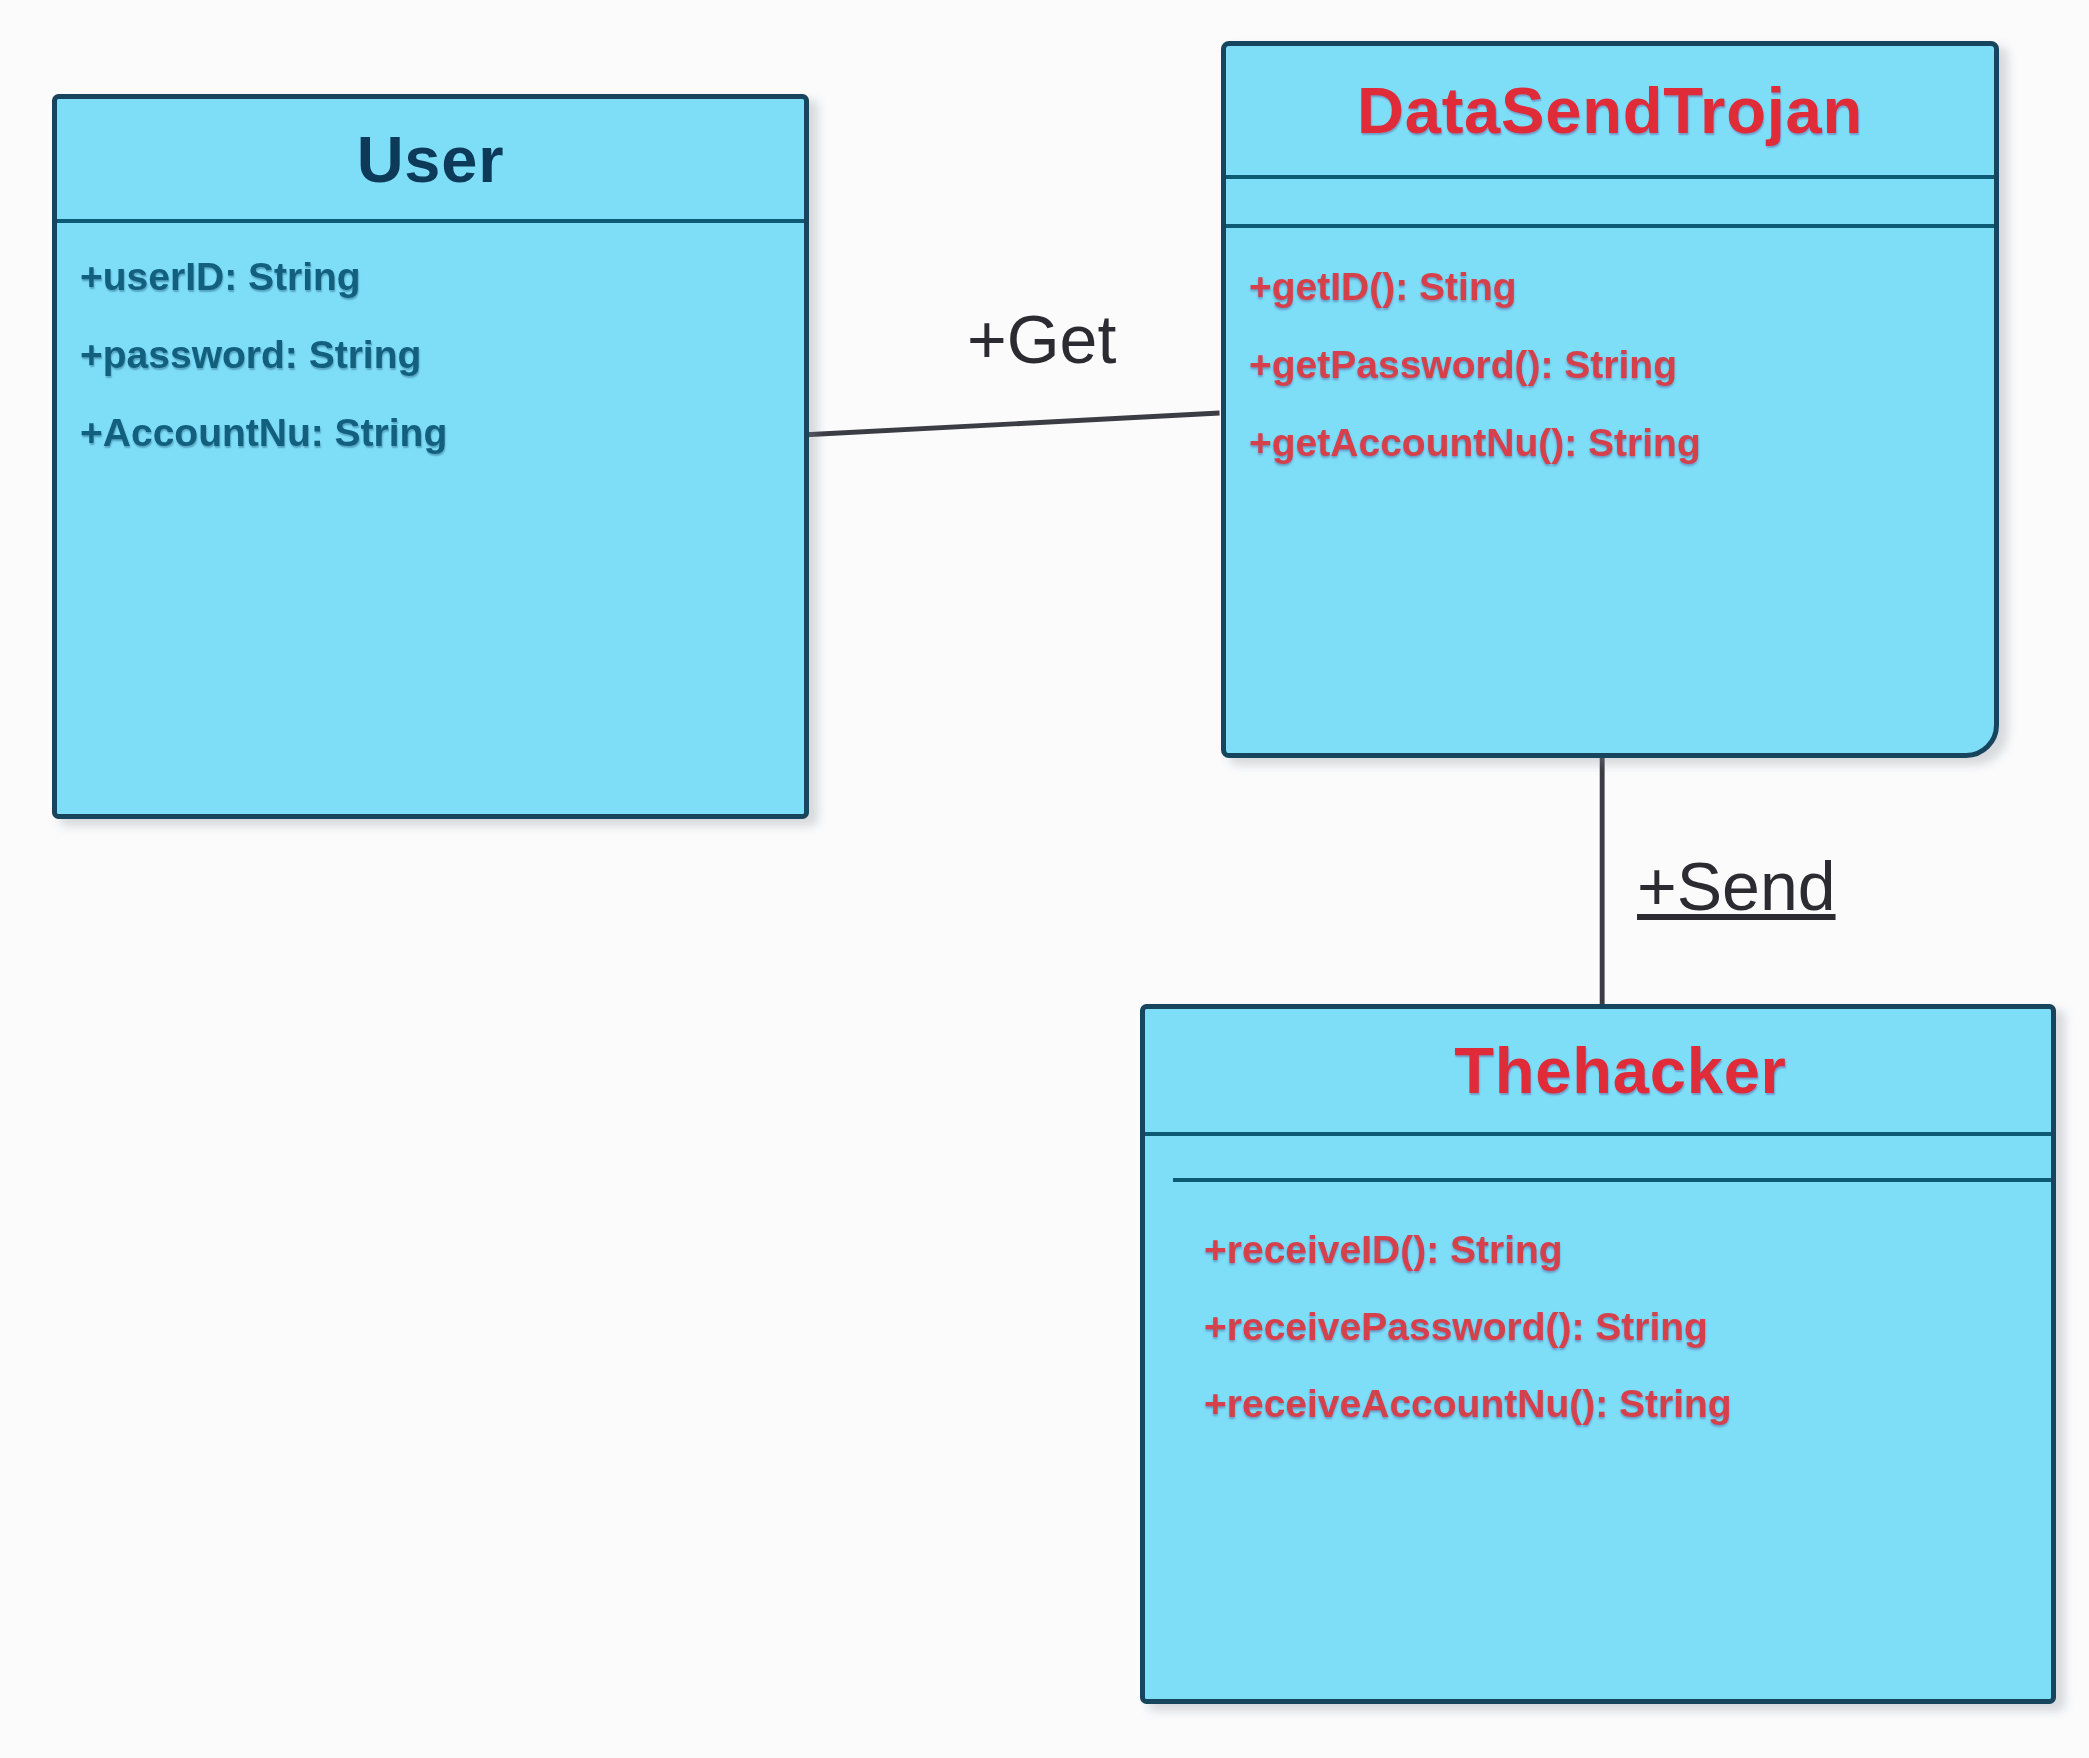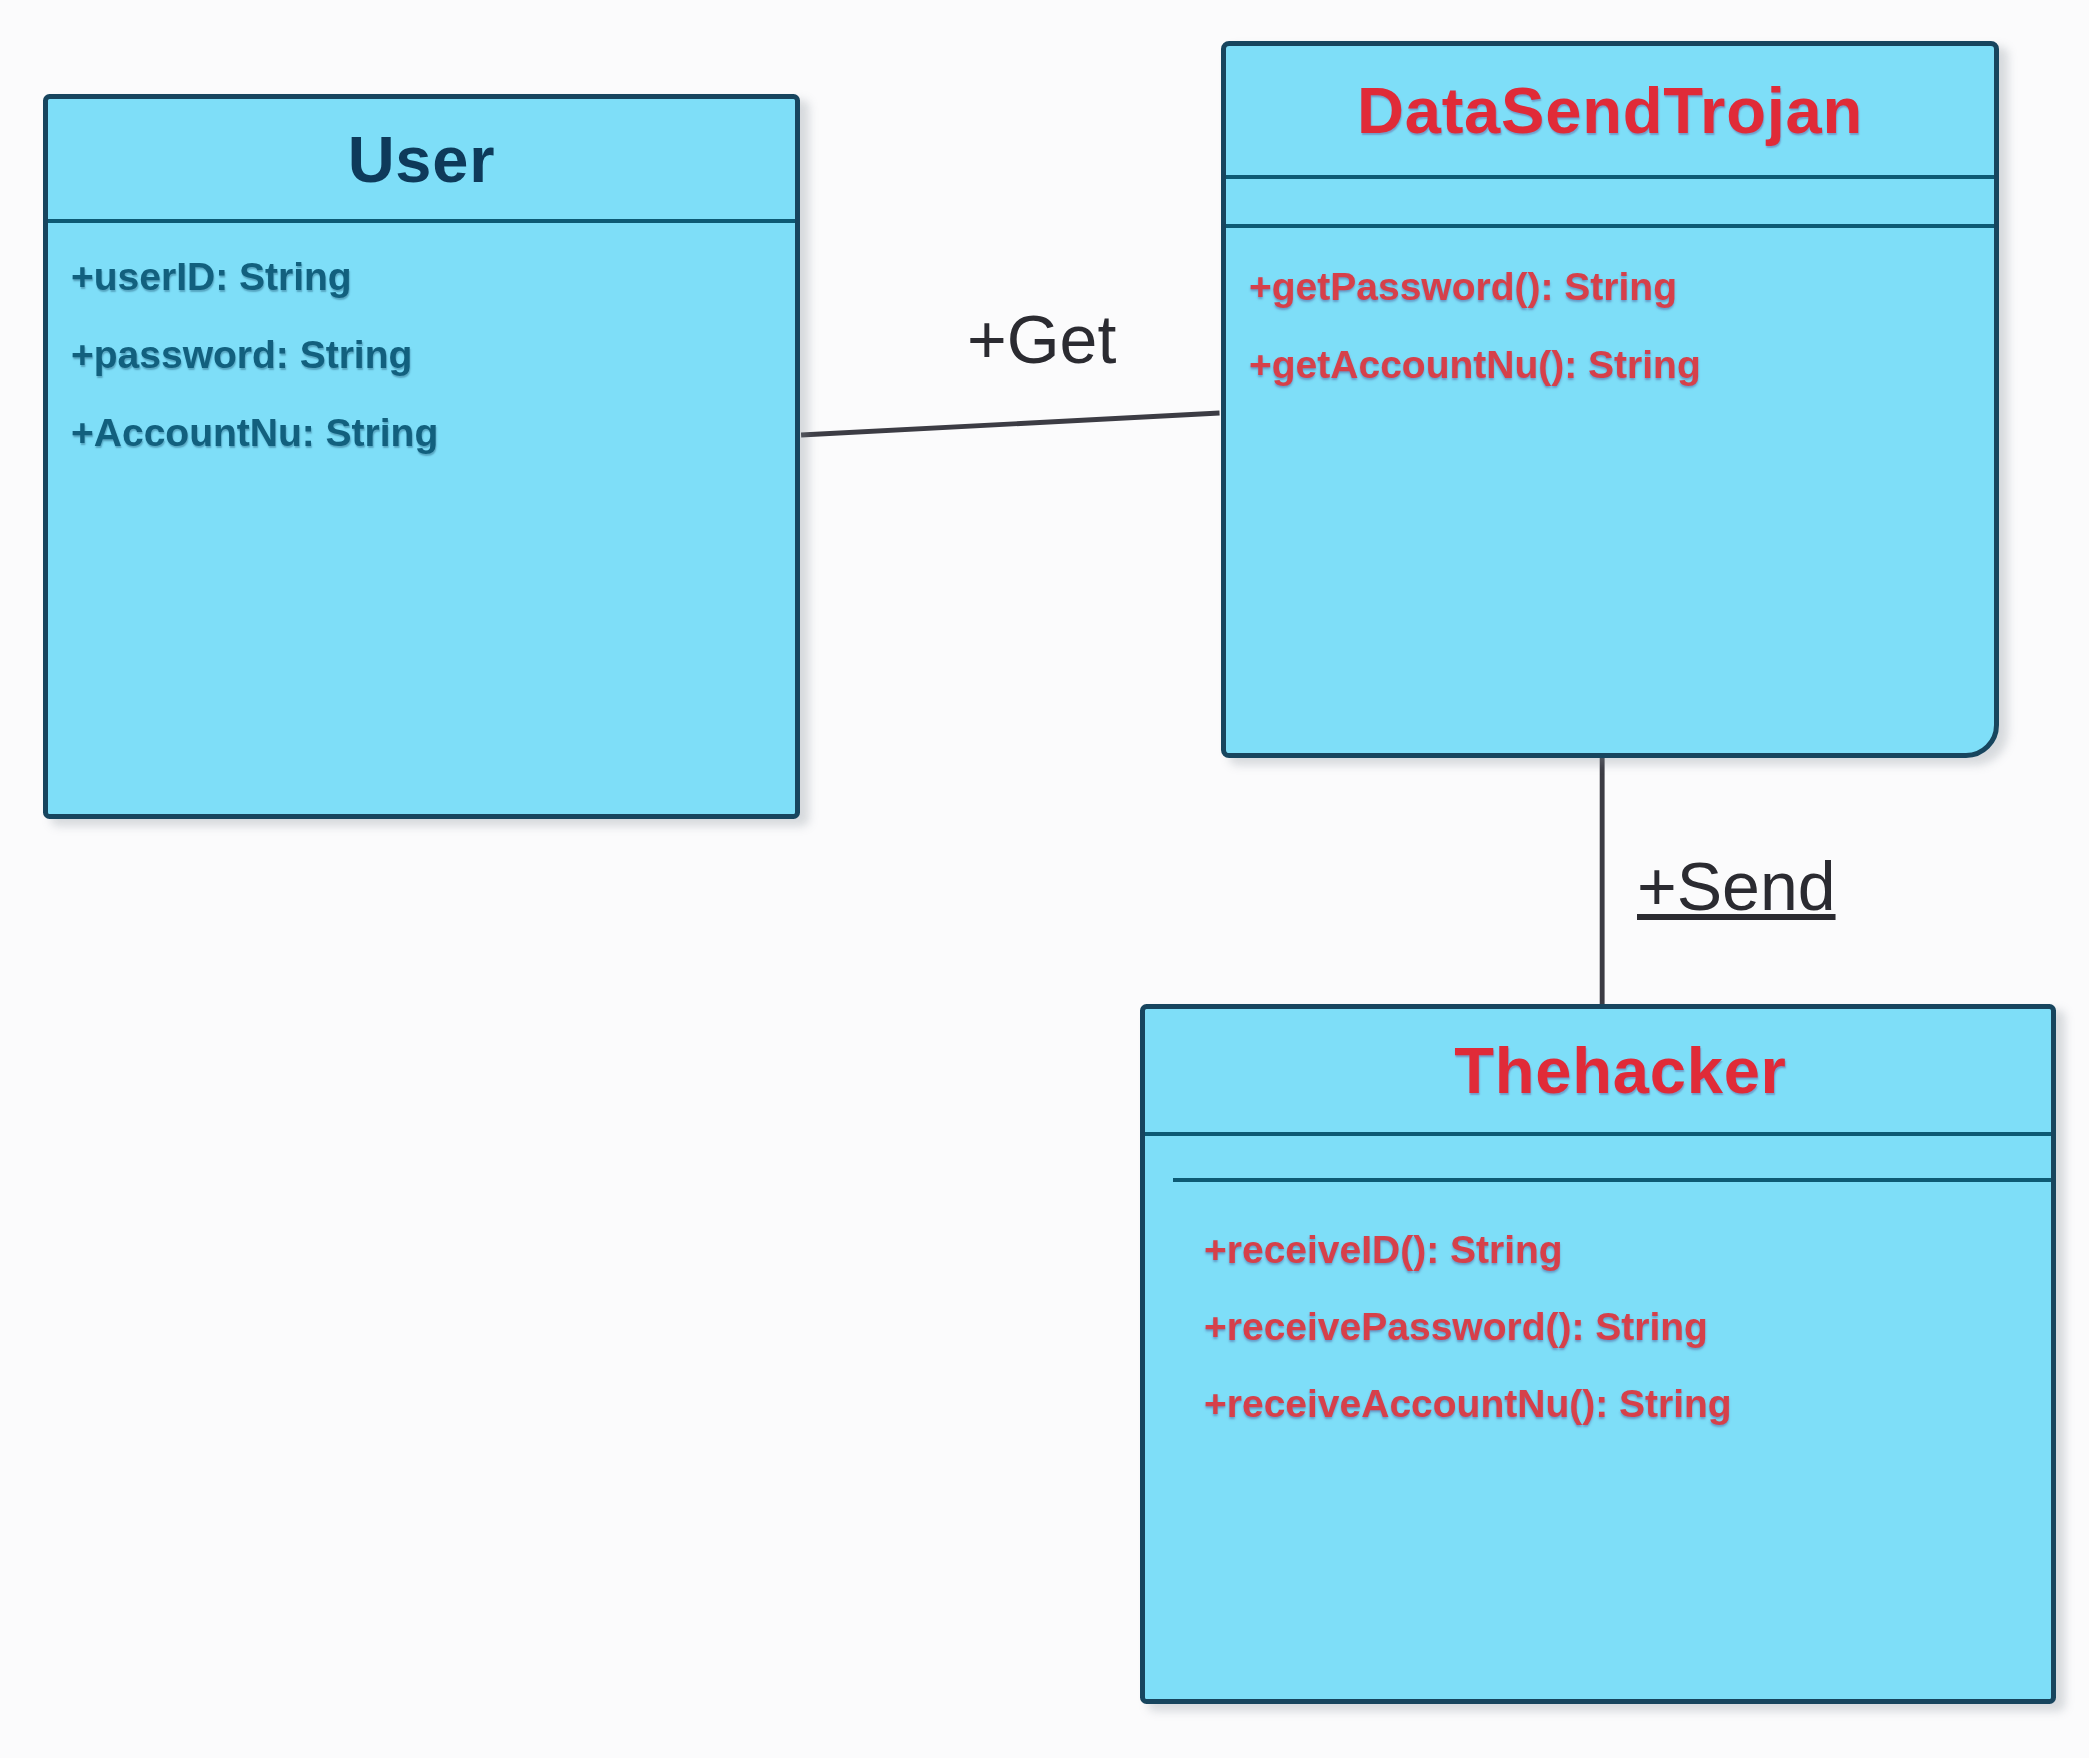--- a/index.html
+++ b/index.html
@@ -41,21 +41,21 @@
     border-top:4.9px solid var(--divider);
     box-sizing:border-box;
   }
   .uml-box .row{
     font-weight:bold;
     font-size:39px;
     line-height:78px;
     white-space:nowrap;
   }
   
-  .box-user{left:43px;top:94px;width:757px;height:725px;border-radius:6.5px;}
+  .box-user{left:52px;top:94px;width:757px;height:725px;border-radius:6.5px;}
   .box-user .title{height:120px;color:var(--navy-title);}
   .box-user .attrs{height:281px;padding:14.7px 8.1px 0 23px;}
   .box-user .methods{flex:1;padding:18px 8.1px 0 23px;}
   .box-user .row{
     color:var(--navy-text);
     text-shadow:0.8px 1.6px 1.6px rgba(13,59,92,0.35);
   }
   
   .box-trojan{left:1221px;top:41px;width:778px;height:717px;border-radius:8.1px 8.1px 33px 8.1px;}
   .box-trojan .title{height:129px;}
@@ -103,20 +103,21 @@
       <div class="row">+userID: String</div>
       <div class="row">+password: String</div>
       <div class="row">+AccountNu: String</div>
     </div>
   </div>
 
   <div class="uml-box box-trojan red-box">
     <div class="title">DataSendTrojan</div>
     <div class="compartment attrs"></div>
     <div class="compartment methods">
+      <div class="row">+getID(): Sting</div>
       <div class="row">+getPassword(): String</div>
       <div class="row">+getAccountNu(): String</div>
     </div>
   </div>
 
   <div class="uml-box box-hacker red-box">
     <div class="title">Thehacker</div>
     <div class="compartment attrs"></div>
     <div class="compartment methods">
       <div class="row">+receiveID(): String</div>

